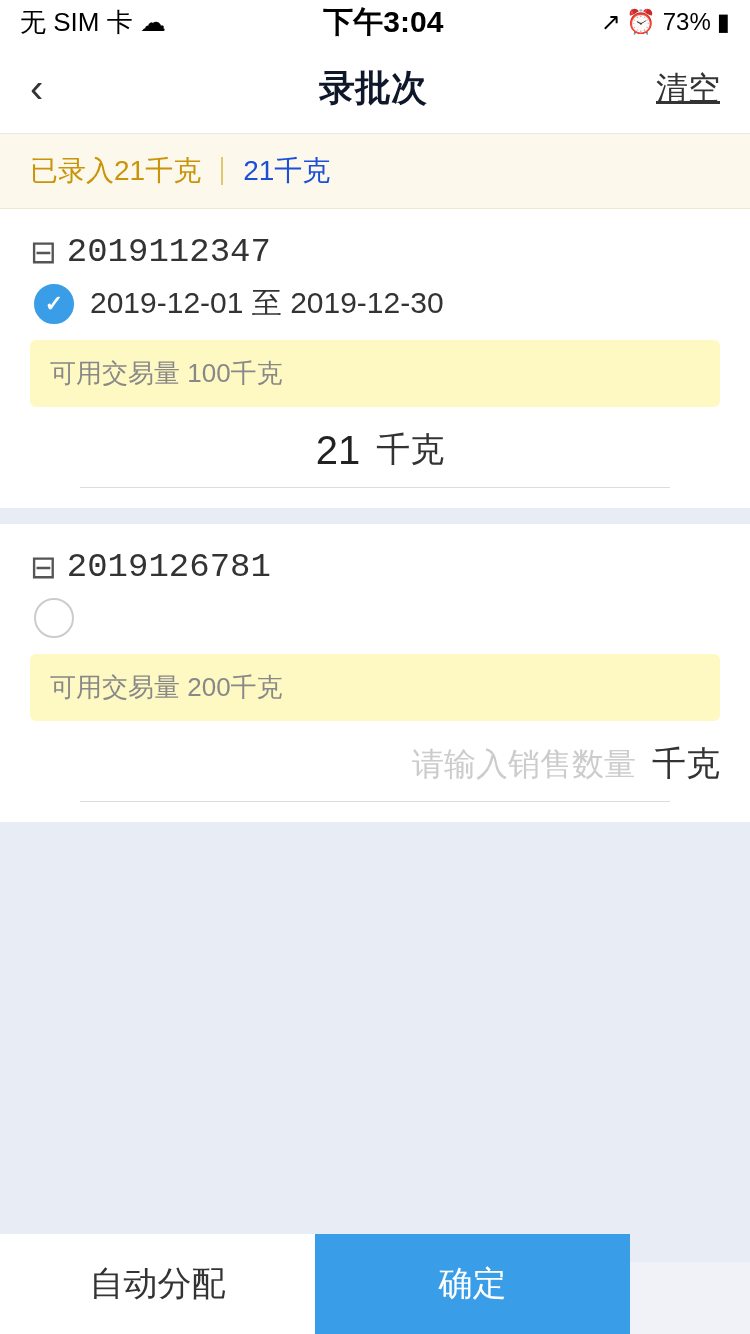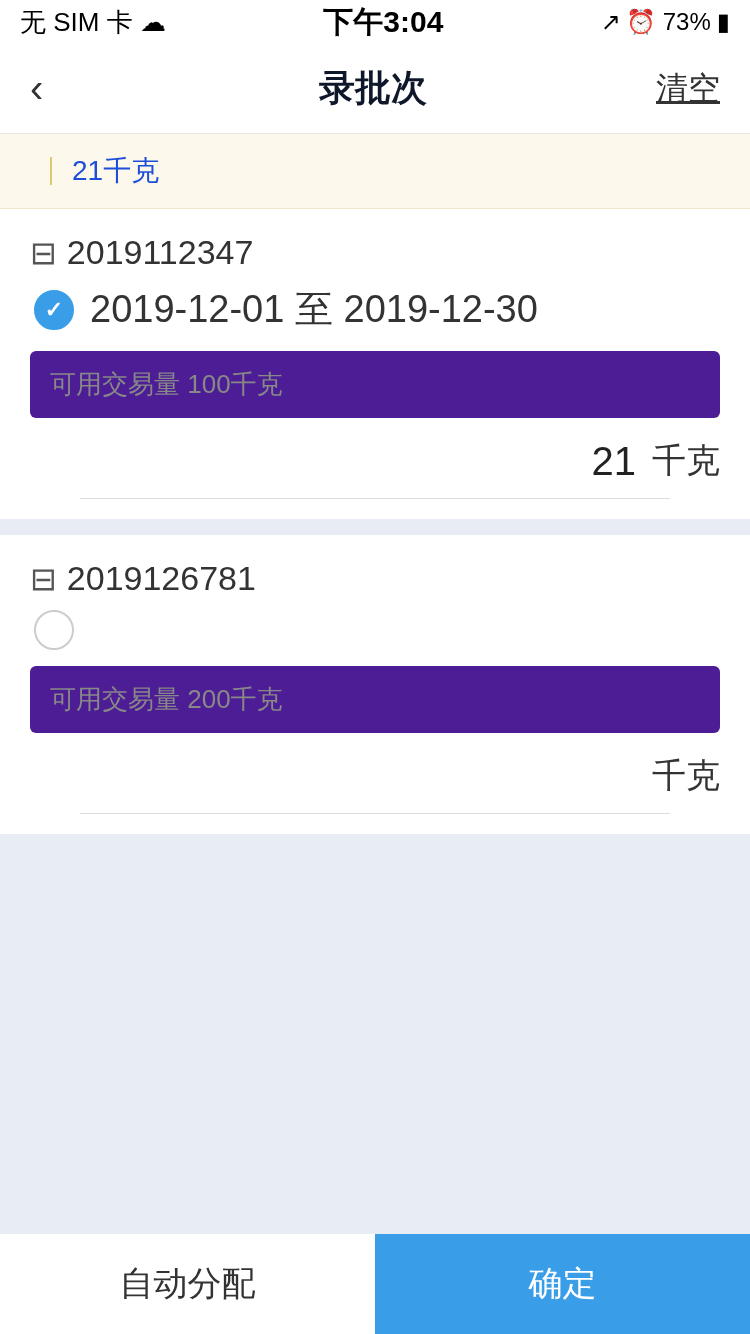--- a/index.html
+++ b/index.html
@@ -109,20 +109,21 @@
       margin-bottom: 12px;
     }
     .batch-icon {
       font-size: 32px;
       color: #555;
     }
     .batch-id {
       font-size: 34px;
       font-weight: 500;
       color: #333;
+      font-family: Liberation Mono, monospace;
     }
 
     .batch-date-row {
       display: flex;
       align-items: center;
       gap: 16px;
       margin-bottom: 16px;
       padding-left: 4px;
     }
     .radio-circle {
@@ -140,40 +141,40 @@
       align-items: center;
       justify-content: center;
     }
     .radio-circle.checked::after {
       content: '✓';
       color: #fff;
       font-size: 22px;
       font-weight: bold;
     }
     .batch-date {
-      font-size: 38px;
+      font-size: 30px;
       color: #333;
     }
 
     .avail-box {
-      background: #4c1d95;
+      background: #fef9c3;
       border-radius: 6px;
       padding: 16px 20px;
       margin-bottom: 0;
     }
     .avail-text {
       font-size: 26px;
       color: #888;
     }
 
     
     .qty-row {
       display: flex;
       align-items: center;
-      justify-content: flex-end;
+      justify-content: center;
       padding: 20px 30px 0 40px;
       gap: 16px;
     }
     .qty-value {
       font-size: 40px;
       font-weight: 500;
       color: #222;
     }
     .qty-unit {
       font-size: 34px;
@@ -227,21 +228,21 @@
       background: #e8ecf4;
       flex: 1;
       min-height: 440px;
     }
 
     
     .bottom-bar {
       position: fixed;
       bottom: 0;
       left: 0;
-      width: 750px;
+      width: 630px;
       height: 100px;
       display: flex;
       background: #fff;
     }
     .btn-auto {
       flex: 1;
       display: flex;
       align-items: center;
       justify-content: center;
       font-size: 34px;
@@ -278,20 +279,21 @@
   </div>
 </div>
 
 <div class="nav-bar">
   <div class="nav-back">‹</div>
   <div class="nav-title">录批次</div>
   <div class="nav-action">清空</div>
 </div>
 
 <div class="info-banner">
+  <span class="info-banner-text">已录入21千克</span>
   <div class="info-divider"></div>
   <span class="info-amount">21千克</span>
 </div>
 
 <div class="batch-item">
   <div class="batch-header">
     <span class="batch-icon">⊟</span>
     <span class="batch-id">2019112347</span>
   </div>
   <div class="batch-date-row">
@@ -321,20 +323,21 @@
   <div class="batch-date-row">
     <div class="radio-circle"></div>
   </div>
   <div class="avail-box">
     <span class="avail-text">可用交易量 200千克</span>
   </div>
 </div>
 
 <div style="background:#fff; padding-bottom: 20px;">
   <div class="input-row">
+    <input class="qty-input" type="text" placeholder="请输入销售数量" style="">
     <span class="input-unit">千克</span>
   </div>
   <div class="input-underline"></div>
 </div>
 
 <div class="gray-area"></div>
 
 <div class="bottom-bar">
   <button class="btn-auto">自动分配</button>
   <button class="btn-confirm">确定</button>

